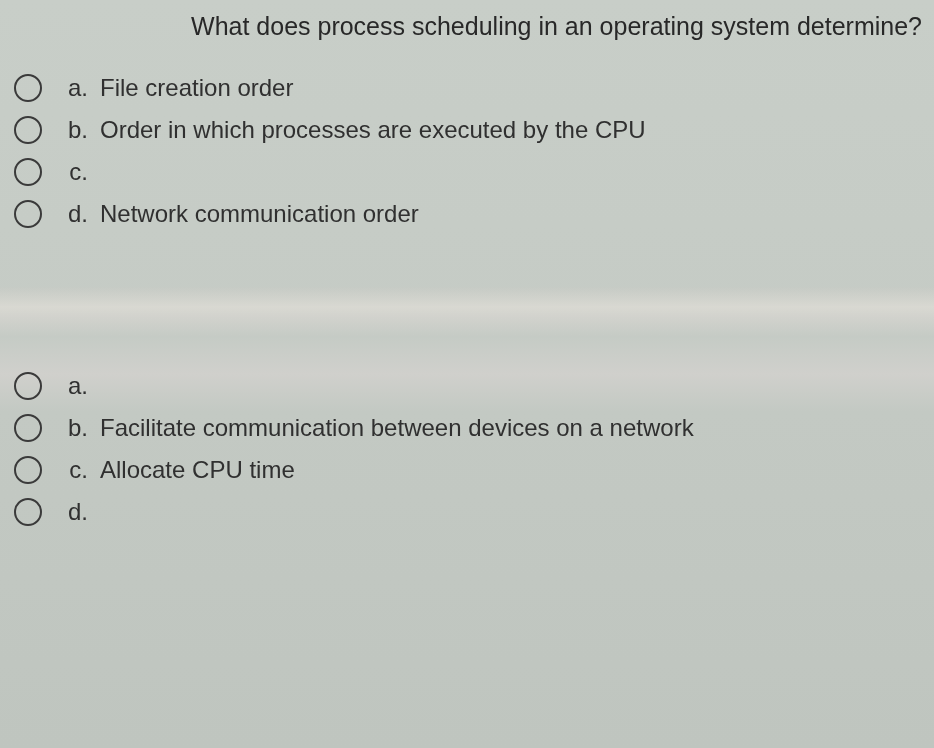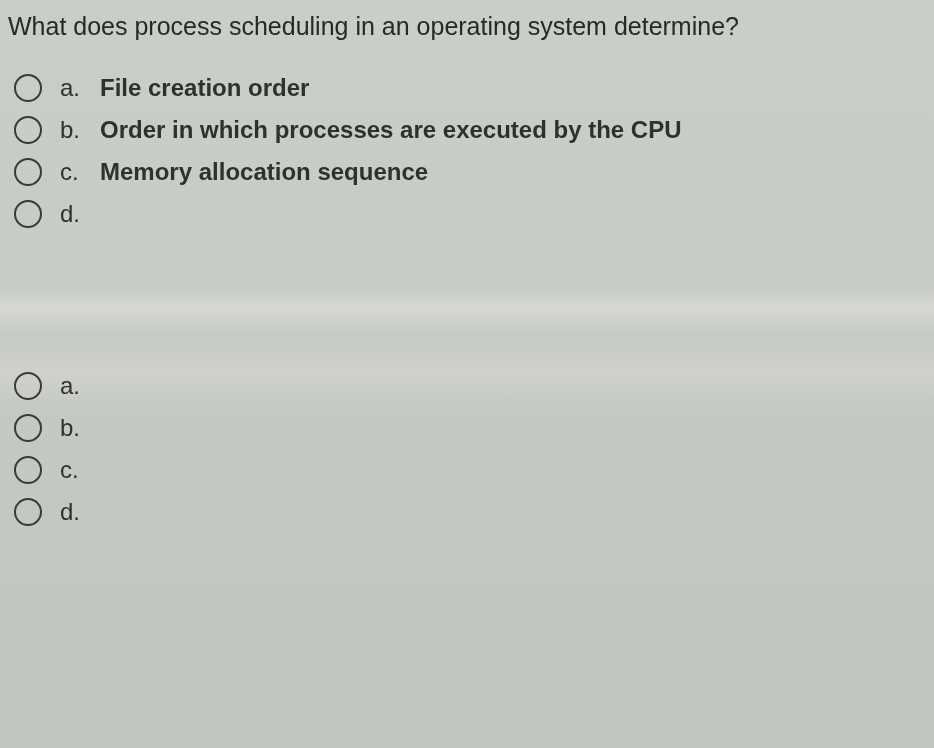--- a/index.html
+++ b/index.html
@@ -6,21 +6,22 @@
   body {
     width: 934px;
     height: 748px;
     background: linear-gradient(180deg, #c8cec8 0%, #c5cbc5 45%, #d0d0cc 50%, #c3c9c3 55%, #bfc5bf 100%);
     font-family: Arial, Helvetica, sans-serif;
     color: #2a2a2a;
     overflow: hidden;
     position: relative;
   }
   .question-block {
-    padding: 10px 16px 30px 0;
+    padding: 10px 4px 30px 0;
+    text-align: right;
   }
   .question-text {
     font-size: 25px;
     font-weight: 500;
     color: #282828;
     padding: 0 8px 30px 8px;
     line-height: 1.35;
   }
   .options {
     padding-left: 14px;
@@ -41,21 +42,21 @@
   }
   .option-letter {
     font-size: 24px;
     font-weight: 500;
     color: #303030;
     width: 28px;
     flex-shrink: 0;
   }
   .option-text {
     font-size: 24px;
-    font-weight: 700;
+    font-weight: 400;
     color: #303030;
     margin-left: 12px;
   }
   .divider {
     height: 50px;
     background: linear-gradient(180deg, rgba(200,200,195,0.2) 0%, rgba(225,222,215,0.7) 40%, rgba(218,215,210,0.6) 60%, rgba(195,200,195,0.1) 100%);
     margin: 15px 0 25px 0;
   }
   .q2 .question-text { padding-bottom: 35px; }
 </style>
@@ -71,43 +72,45 @@
       <div class="option-text">File creation order</div>
     </div>
     <div class="option-row">
       <div class="radio-circle"></div>
       <div class="option-letter">b.</div>
       <div class="option-text">Order in which processes are executed by the CPU</div>
     </div>
     <div class="option-row">
       <div class="radio-circle"></div>
       <div class="option-letter">c.</div>
-      <div class="option-text">Memory allocation sequence</div>
     </div>
     <div class="option-row">
       <div class="radio-circle"></div>
       <div class="option-letter">d.</div>
+      <div class="option-text">Network communication order</div>
     </div>
   </div>
 </div>
 
 <div class="divider"></div>
 
 <div class="question-block q2">
   <div class="options">
     <div class="option-row">
       <div class="radio-circle"></div>
       <div class="option-letter">a.</div>
     </div>
     <div class="option-row">
       <div class="radio-circle"></div>
       <div class="option-letter">b.</div>
+      <div class="option-text">Facilitate communication between devices on a network</div>
     </div>
     <div class="option-row">
       <div class="radio-circle"></div>
       <div class="option-letter">c.</div>
+      <div class="option-text">Allocate CPU time</div>
     </div>
     <div class="option-row">
       <div class="radio-circle"></div>
       <div class="option-letter">d.</div>
     </div>
   </div>
 </div>
 
 </body></html>

